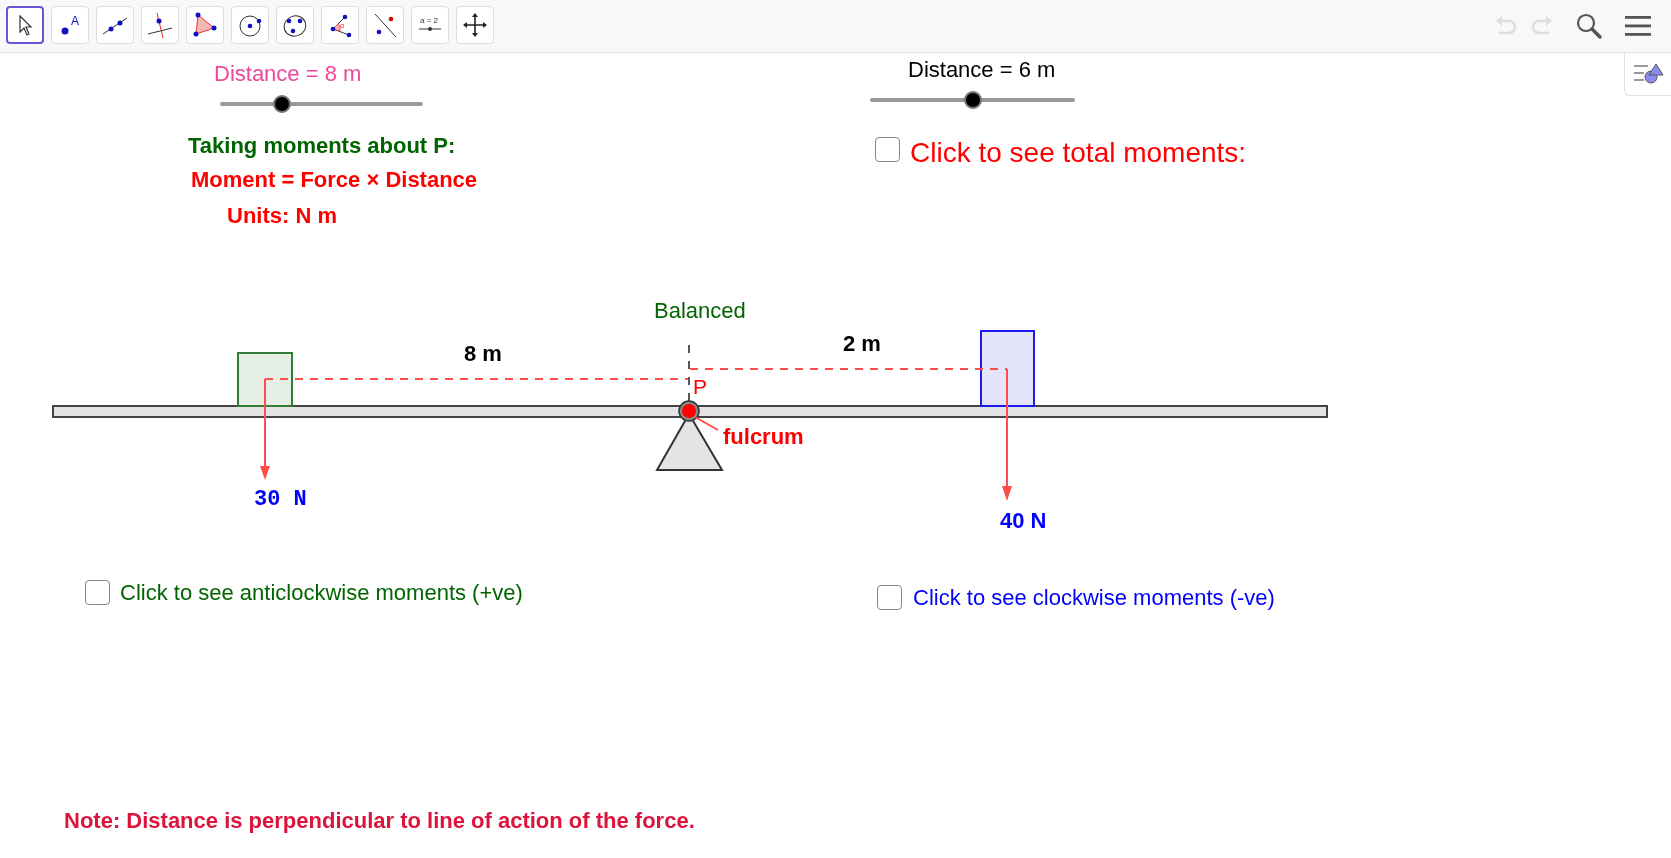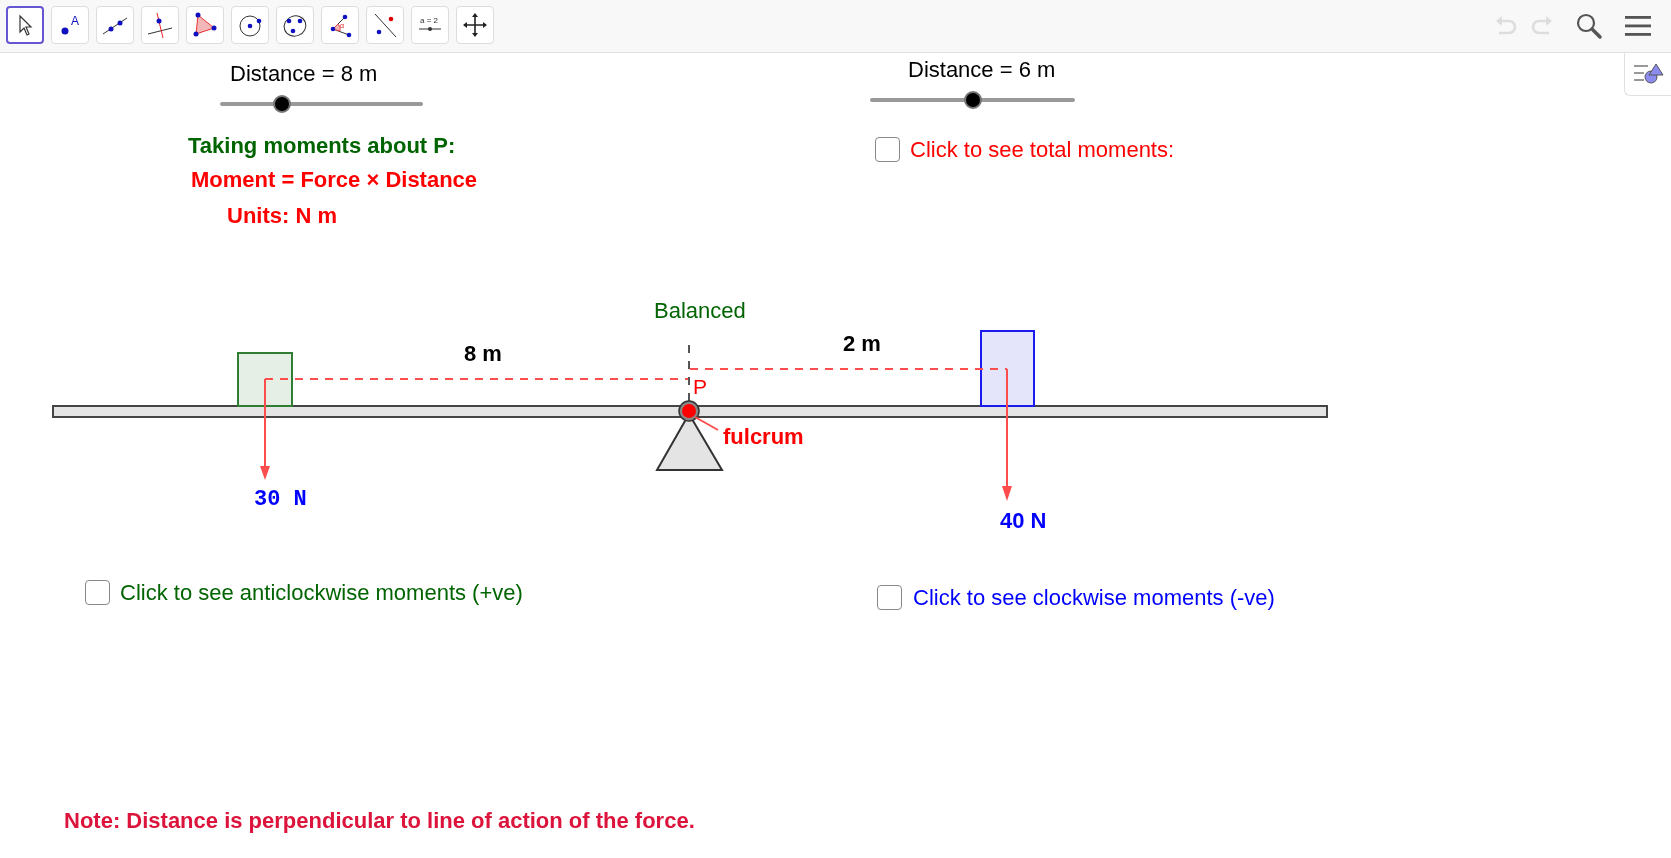--- a/index.html
+++ b/index.html
@@ -130,36 +130,36 @@
 <div class="stylebar">
   <svg width="34" height="26" viewBox="0 0 34 26">
       <rect x="2" y="4" width="14" height="2" fill="#999"></rect>
       <rect x="2" y="11" width="10" height="2" fill="#999"></rect>
       <rect x="2" y="18" width="10" height="2" fill="#999"></rect>
       <circle cx="19" cy="16" r="6" fill="#8c8cf0" stroke="#555"></circle>
       <polygon points="24,3 31,14 17,14" fill="#8c8cf0" stroke="#555"></polygon>
     </svg>
 </div>
 
-<div class="txt" style="left:230px;top:61px;font-size:22px;color:#000000;">Distance = 8 m</div>
+<div class="txt" style="left:214px;top:61px;font-size:22px;color:#ec4899;">Distance = 8 m</div>
 <div class="slider" style="left:220px;top:102px;width:203px;">
   <div class="knob" style="left:53px;"></div>
 </div>
 
 <div class="txt" style="left:908px;top:57px;font-size:22px;color:#000;">Distance = 6 m</div>
 <div class="slider" style="left:870px;top:98px;width:205px;">
   <div class="knob" style="left:94px;"></div>
 </div>
 
 <div class="txt" style="left:188px;top:133px;font-size:22px;font-weight:bold;color:#006400;">Taking moments about P:</div>
 <div class="txt" style="left:191px;top:167px;font-size:22px;font-weight:bold;color:#ff0000;">Moment = Force × Distance</div>
 <div class="txt" style="left:191px;top:203px;font-size:22px;font-weight:bold;color:#ff0000;margin-left:36px;">Units: N m</div>
 
 <div class="chk" style="left:875px;top:137px;"></div>
-<div class="txt" style="left:910px;top:137px;font-size:22px;color:#ff0000;">Click to see total moments:</div>
+<div class="txt" style="left:910px;top:137px;font-size:28px;color:#ff0000;">Click to see total moments:</div>
 
 <svg class="canvas" viewBox="0 0 1671 858">
 
   <rect x="53" y="406" width="1274" height="11" fill="#e4e4e4" stroke="#444" stroke-width="2"></rect>
 
   <rect x="238" y="353" width="54" height="53" fill="#e5efe5" stroke="#2e7d32" stroke-width="2"></rect>
 
   <rect x="981" y="331" width="53" height="75" fill="#e4e4fa" stroke="#1a1aee" stroke-width="2"></rect>
 
   <line x1="689" y1="345" x2="689" y2="405" stroke="#555" stroke-width="2" stroke-dasharray="8,8"></line>

